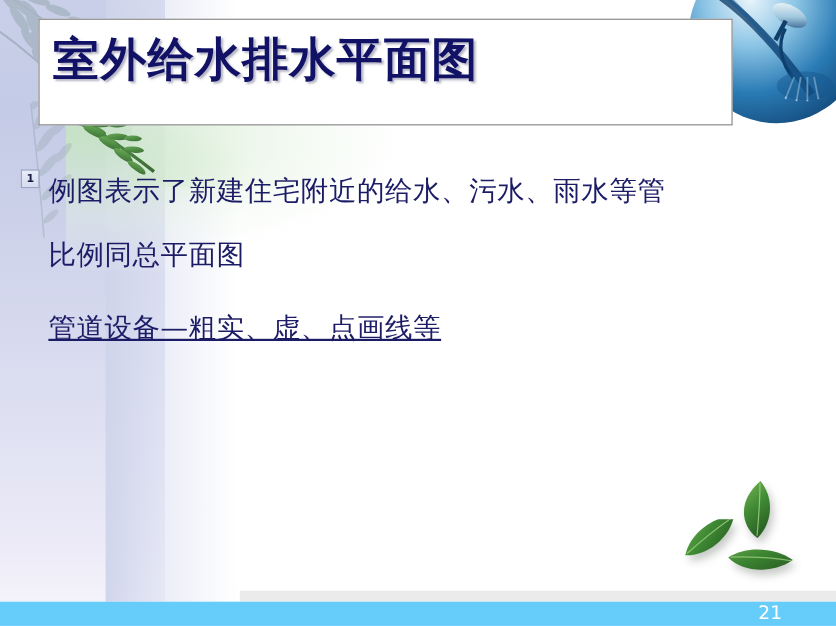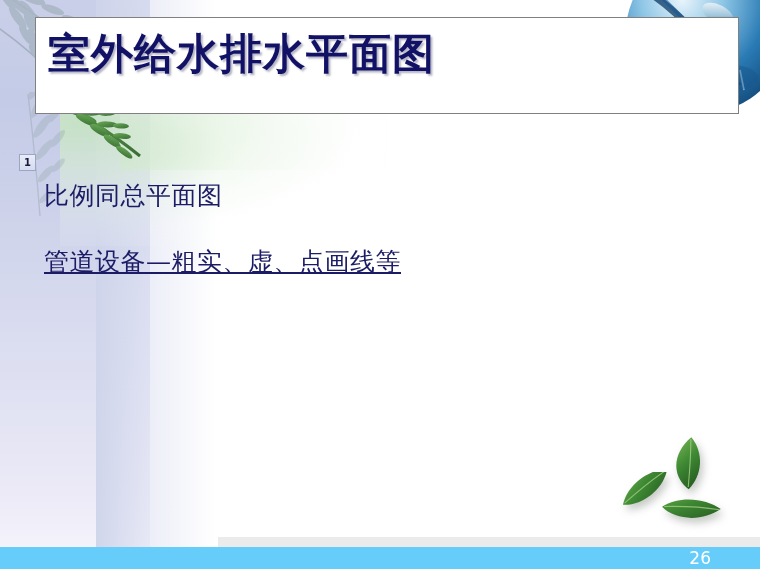--- a/index.html
+++ b/index.html
@@ -104,21 +104,21 @@
     position: absolute;
     right: 0; top: -34px;
     width: 150px; height: 160px;
     overflow: hidden;
   }
 
   
   .title-box {
     position: absolute;
     left: 35px; top: 17px;
-    width: 704px; height: 97px;
+    width: 631px; height: 97px;
     background: #ffffff;
     border: 1px solid #808080;
     box-sizing: border-box;
   }
   .title-text {
     position: absolute;
     left: 12px; top: 10px;
     font-family: "DejaVu Sans", sans-serif;
     font-weight: 700;
     font-size: 42px;
@@ -379,21 +379,21 @@
 
   <div class="bg-greystrip"></div>
 
   <div class="title-box">
     <div class="title-text">室外给水排水平面图</div>
   </div>
 
   <div class="marker">1</div>
 
   <div class="body">
-    <p class="para p1"></p>
+    <p class="para p1"><span>例图表示了新建住宅附近的给水、污水、雨水等管</span></p>
     <p class="para p2">比例同总平面图</p>
     <p class="para p4">管道设备—粗实、虚、点画线等</p>
   </div>
 
   <div class="leaf leaf-a">
     <svg viewBox="0 0 60 34" width="60" height="34" xmlns="http://www.w3.org/2000/svg">
       <defs>
         <linearGradient id="gleaf1" x1="0" y1="0" x2="1" y2="0.6">
           <stop offset="0%" stop-color="#6fae4f"></stop>
           <stop offset="50%" stop-color="#3f8a34"></stop>
@@ -433,15 +433,15 @@
         </linearGradient>
       </defs>
       <g transform="rotate(16 31 16)">
         <path d="M2 20 C16 4 42 0 59 6 C46 22 20 30 2 20 Z" fill="url(#gleaf3)"></path>
         <path d="M4 19 C20 14 40 9 58 7" stroke="#9ed07f" stroke-width="1.1" fill="none" opacity="0.8"></path>
       </g>
     </svg>
   </div>
 
   <div class="footer-bar"></div>
-  <div class="page-num">26</div>
+  <div class="page-num">21</div>
 
 </div>
 
 </body></html>

